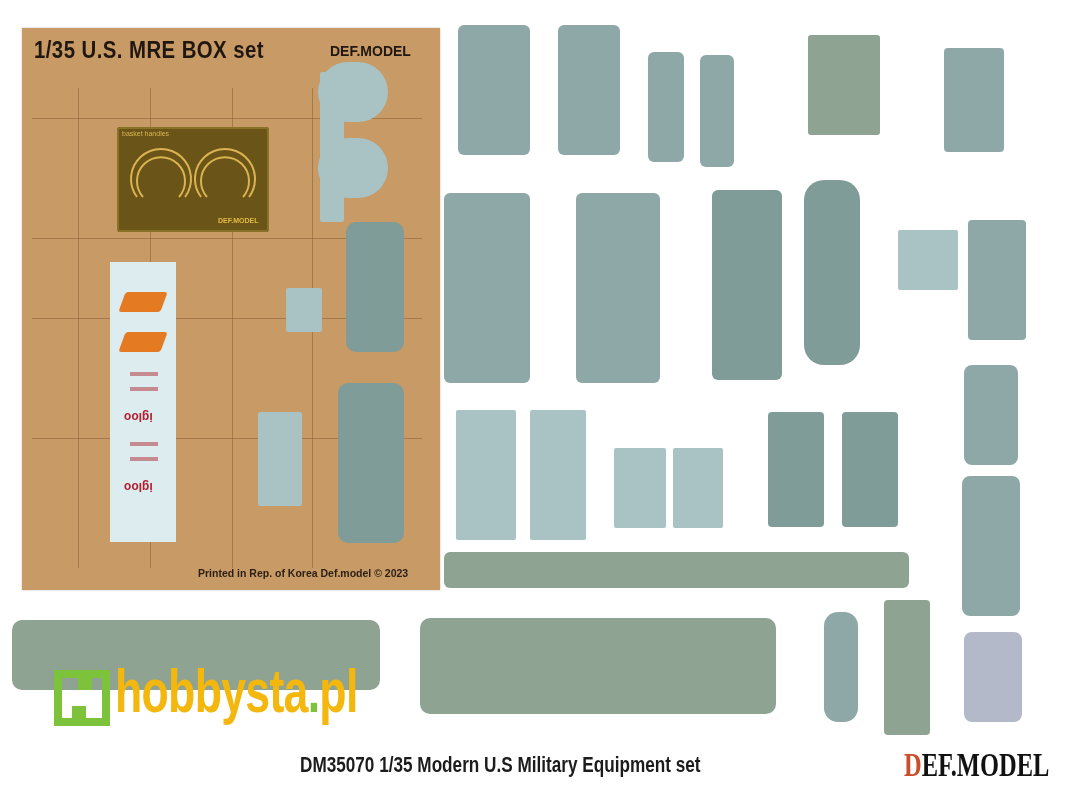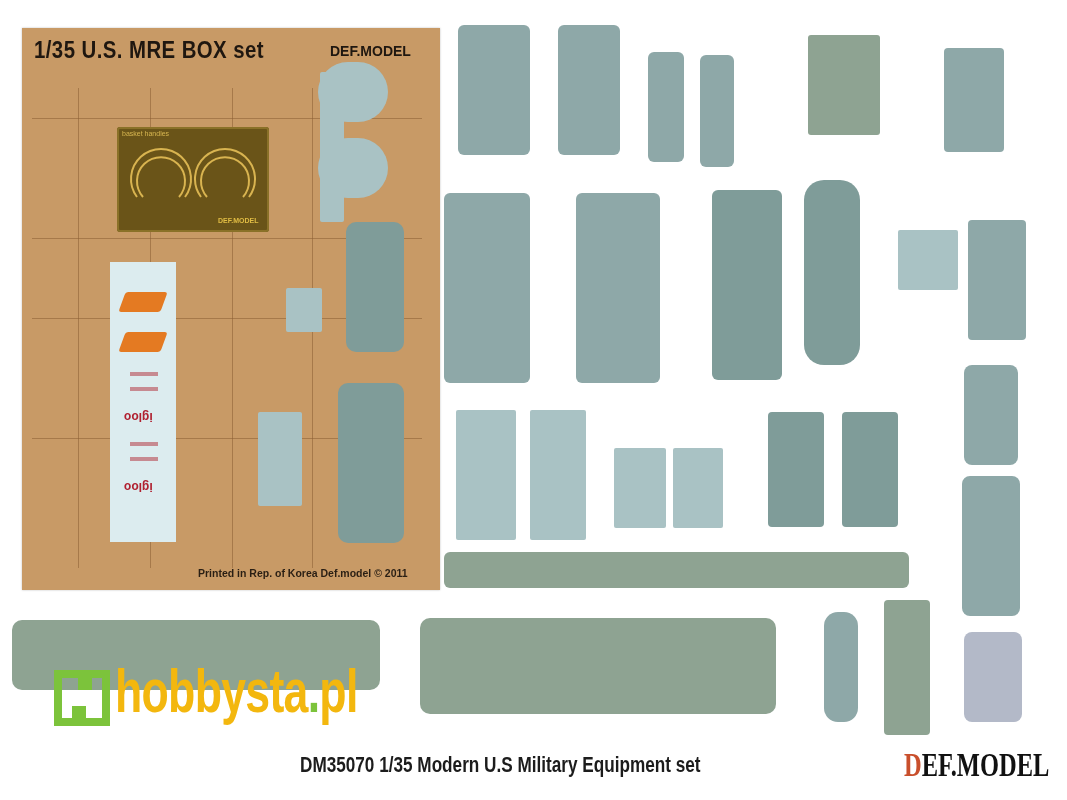--- a/index.html
+++ b/index.html
@@ -82,21 +82,21 @@
     <div class="gl" style="left:210px;top:60px;width:1px;height:480px;"></div>
     <div class="gl" style="left:290px;top:60px;width:1px;height:480px;"></div>
     <div class="gl" style="left:10px;top:90px;width:390px;height:1px;"></div>
     <div class="gl" style="left:10px;top:210px;width:390px;height:1px;"></div>
     <div class="gl" style="left:10px;top:290px;width:390px;height:1px;"></div>
     <div class="gl" style="left:10px;top:410px;width:390px;height:1px;"></div>
   </div>
 </div>
 <div class="abs sheet-title">1/35 U.S. MRE BOX set</div>
 <div class="abs sheet-brand">DEF.MODEL</div>
-<div class="abs sheet-footer">Printed in Rep. of Korea Def.model © 2011</div>
+<div class="abs sheet-footer">Printed in Rep. of Korea Def.model © 2023</div>
 
 <div class="abs fret">
   <svg width="152" height="105">
     <g fill="none" stroke="#d9b450" stroke-width="2">
       <path d="M20 70 A30 30 0 1 1 68 70"></path>
       <path d="M26 70 A24 24 0 1 1 62 70"></path>
       <path d="M84 70 A30 30 0 1 1 132 70"></path>
       <path d="M90 70 A24 24 0 1 1 126 70"></path>
     </g>
   </svg>

